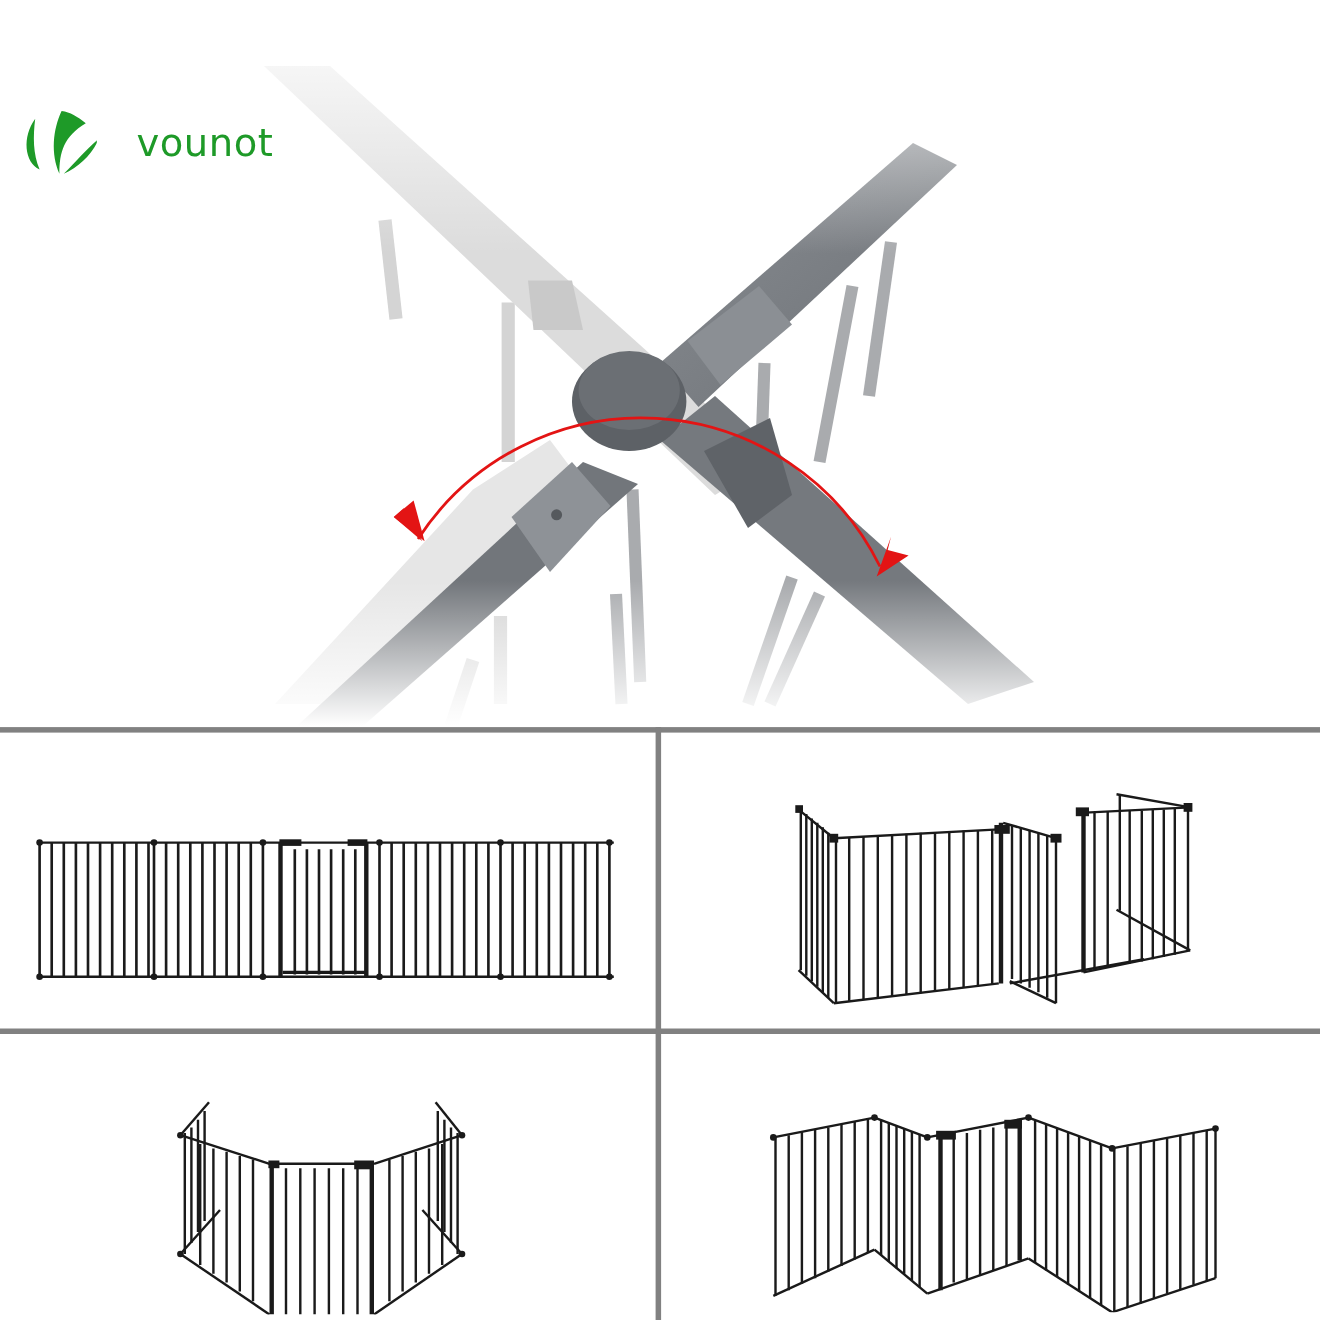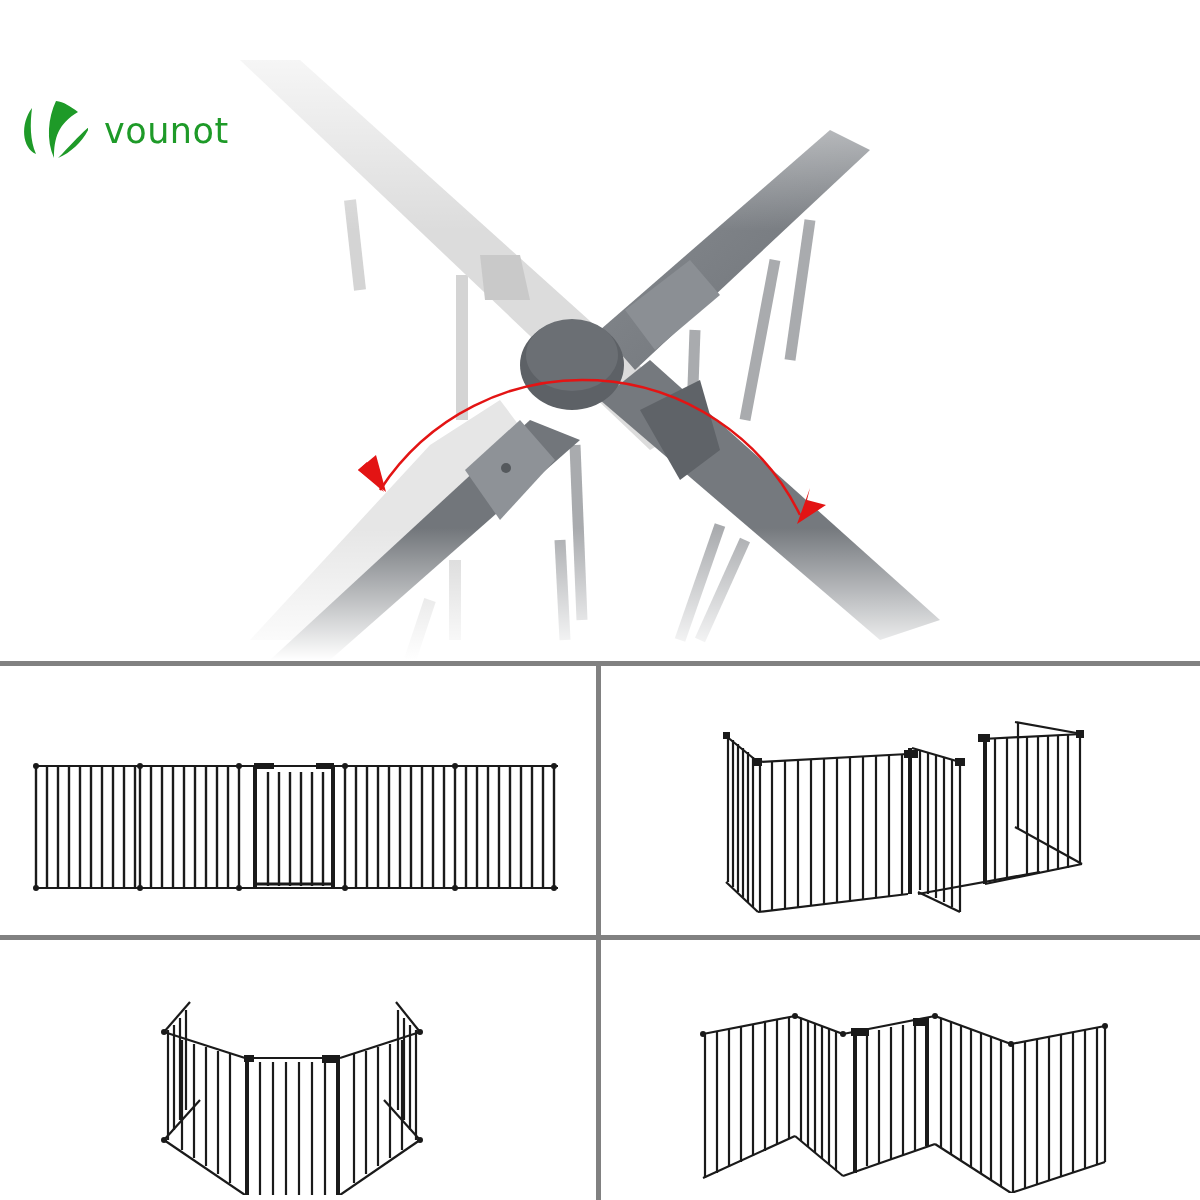--- a/index.html
+++ b/index.html
@@ -1,20 +1,20 @@
 <!DOCTYPE html>
 <html><head>
 <meta charset="utf-8">
 <style>
   html, body { margin: 0; padding: 0; background: #ffffff; }
   body { width: 1200px; height: 1200px; position: relative; overflow: hidden; font-family: "DejaVu Sans", sans-serif; }
   .abs { position: absolute; }
   .logo { left: 18px; top: 96px; width: 240px; height: 70px; display: flex; align-items: center; }
   .logo-mark { width: 70px; height: 70px; }
-  .logo-text { font-family: "DejaVu Sans", sans-serif; font-size: 35px; color: #1e9a28; margin-left: 16px; letter-spacing: 0.5px; line-height: 1; }
+  .logo-text { font-family: "DejaVu Sans", sans-serif; font-size: 35px; color: #1e9a28; margin-left: 36px; letter-spacing: 0.5px; line-height: 1; }
   .hero { left: 0; top: 0; width: 1200px; height: 660px; }
   .divider { background: #818181; }
   .panel { position: absolute; }
   .panel svg { width: 100%; height: 100%; display: block; }
 </style>
 </head>
 <body>
 
 <div class="abs hero">
   <svg width="1200" height="660" viewBox="0 0 1200 660">

